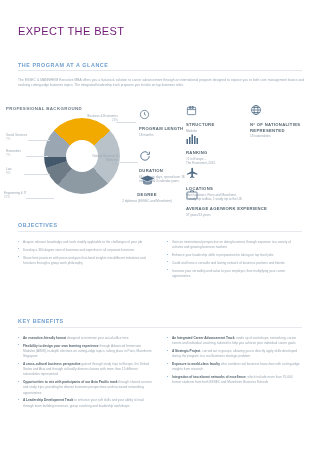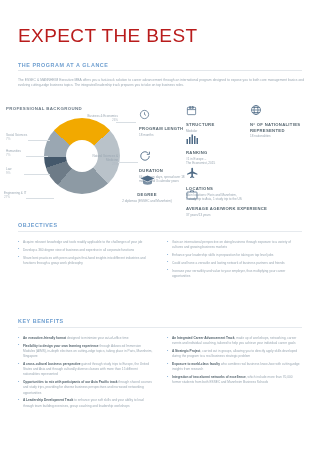--- a/index.html
+++ b/index.html
@@ -13,22 +13,22 @@
   .page { position: relative; width: 320px; height: 457px; }
 
   
   .hero {
     position: absolute; left: 0; top: 0;
     width: 320px; height: 46px;
     background: #ffffff;
   }
   .hero-title {
     position: absolute; left: 18px; top: 25px;
-    font-size: 19px; letter-spacing: 0.4px;
-    color: #b91c1c; font-weight: 400;
+    font-size: 11px; letter-spacing: 0.4px;
+    color: #701a75; font-weight: 400;
   }
 
   
   .sec-head {
     font-size: 5.4px; font-weight: 700; letter-spacing: 0.55px;
     color: #6f9fd0;
   }
 
   .rule {
     height: 1px; background: #e3e7eb; width: 284px;

